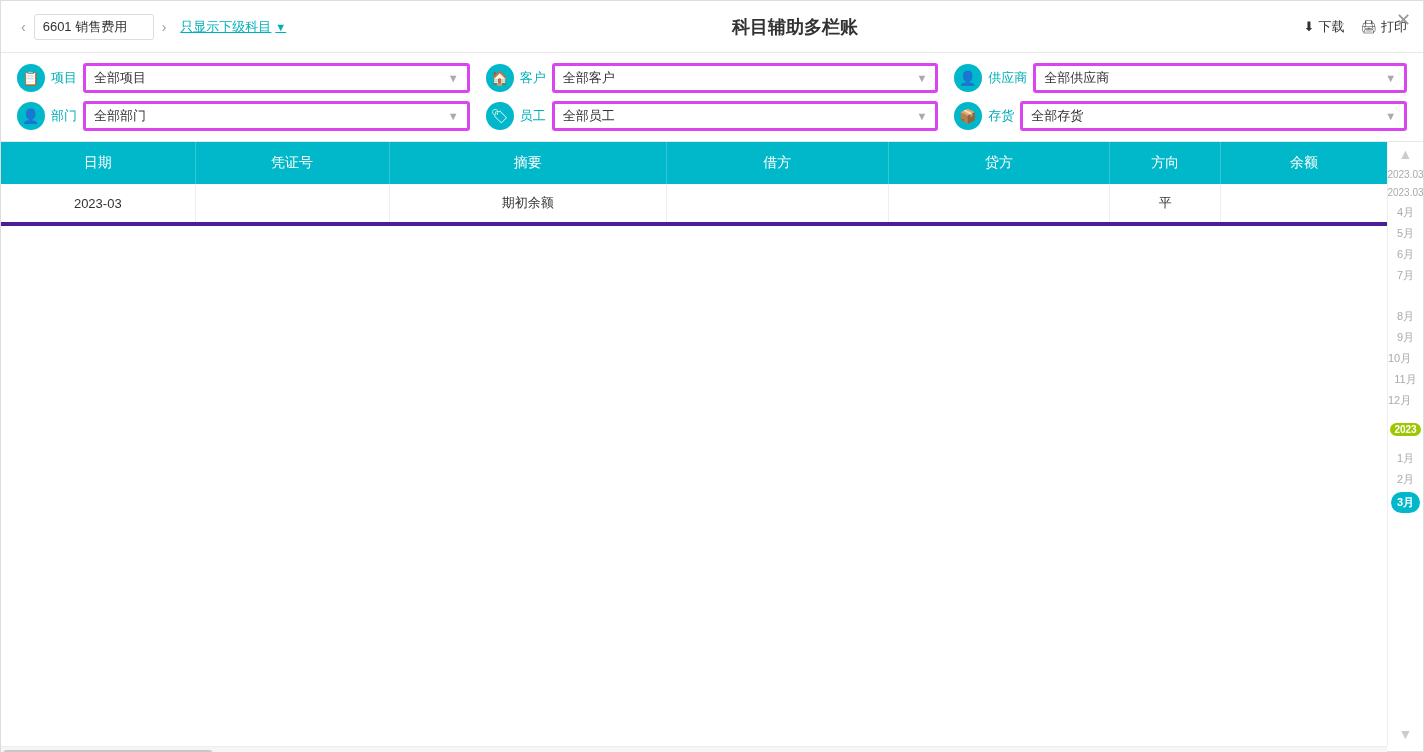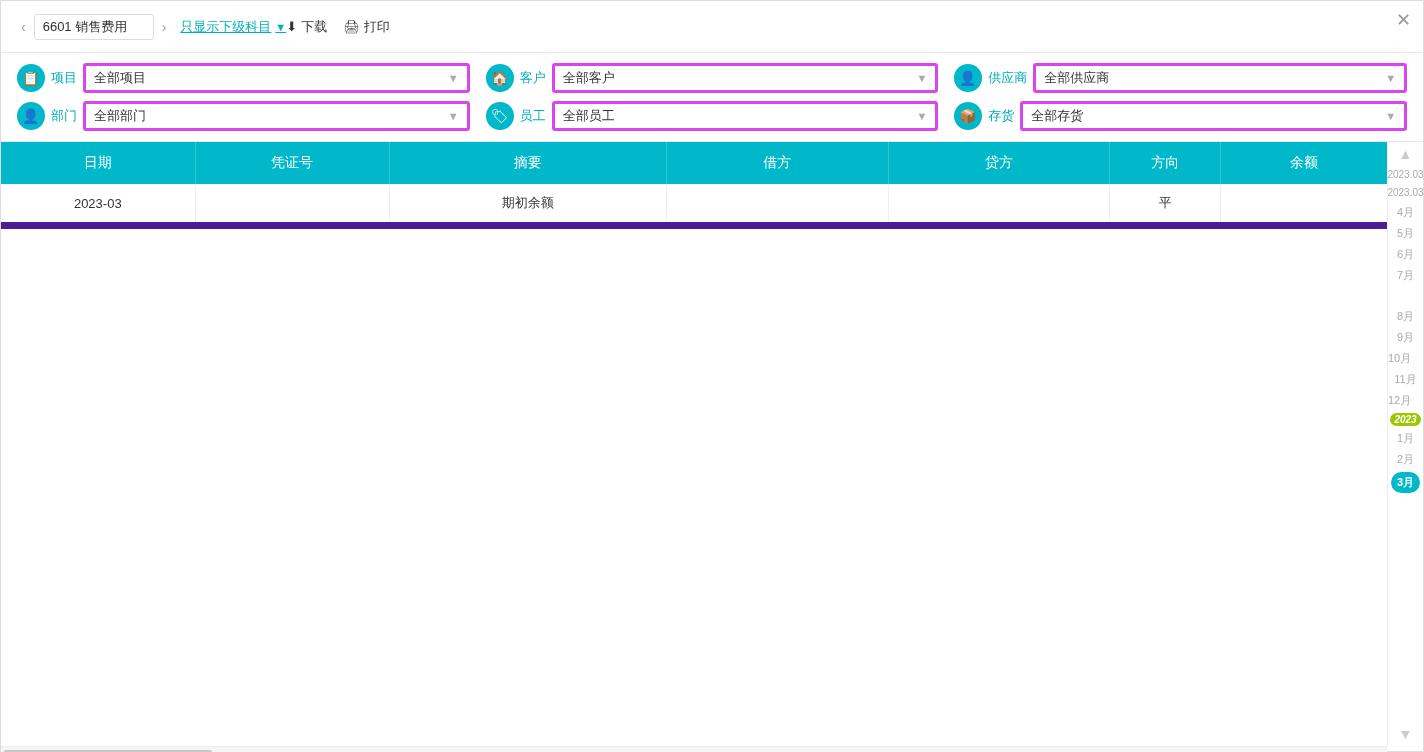--- a/index.html
+++ b/index.html
@@ -178,21 +178,21 @@
       padding: 12px 8px;
       text-align: center;
       font-weight: normal;
       font-size: 14px;
       border-right: 1px solid rgba(255,255,255,0.2);
     }
 
     thead th:last-child { border-right: none; }
 
     tbody tr {
-      border-bottom: 7px solid #4c1d95;
+      border-bottom: 4px solid #4c1d95;
     }
 
     tbody td {
       padding: 10px 8px;
       text-align: center;
       font-size: 13px;
       color: #333;
       border-right: 1px solid #eee;
     }
 
@@ -215,20 +215,21 @@
 
   <div class="toolbar">
     <span class="nav-prev">‹</span>
     <div class="account-code">6601 销售费用</div>
     <span class="nav-next">›</span>
     <div class="show-sub-filter">
       <span>只显示下级科目</span>
       <span class="arrow-down">▼</span>
     </div>
 
+    <div class="page-title">科目辅助多栏账</div>
 
     <div class="toolbar-actions">
       <div class="action-btn">
         <span>⬇</span>
         <span>下载</span>
       </div>
       <div class="action-btn">
         <span>🖨</span>
         <span>打印</span>
       </div>
@@ -330,21 +331,21 @@
       <div style="font-size:11px; color:#aaa; padding:3px 0; cursor:pointer; width:100%; text-align:center;">4月</div>
       <div style="font-size:11px; color:#aaa; padding:3px 0; cursor:pointer; width:100%; text-align:center;">5月</div>
       <div style="font-size:11px; color:#aaa; padding:3px 0; cursor:pointer; width:100%; text-align:center;">6月</div>
       <div style="font-size:11px; color:#aaa; padding:3px 0; cursor:pointer; width:100%; text-align:center;">7月</div>
       <div style="font-size:11px; color:#aaa; padding:3px 0; cursor:pointer; width:100%; text-align:center;margin-top:20px;">8月</div>
       <div style="font-size:11px; color:#aaa; padding:3px 0; cursor:pointer; width:100%; text-align:center;">9月</div>
       <div style="font-size:11px; color:#aaa; padding:3px 0; cursor:pointer; width:100%; text-align:left;">10月</div>
       <div style="font-size:11px; color:#aaa; padding:3px 0; cursor:pointer; width:100%; text-align:center;">11月</div>
       <div style="font-size:11px; color:#aaa; padding:3px 0; cursor:pointer; width:100%; text-align:left;">12月</div>
 
-      <div style="background:#9dc700; color:white; border-radius:10px; font-size:10px; font-weight:bold; padding:1px 4px; margin:2px 0; cursor:pointer;font-style:italic;">2023</div>
+      <div style="background:#9dc700; color:white; border-radius:10px; font-size:10px; font-weight:bold; padding:1px 4px; margin:12px 0; cursor:pointer;">2023</div>
 
       <div style="font-size:11px; color:#aaa; padding:3px 0; cursor:pointer; width:100%; text-align:center;">1月</div>
       <div style="font-size:11px; color:#aaa; padding:3px 0; cursor:pointer; width:100%; text-align:center;">2月</div>
 
       <div style="background:#00b8c9; color:white; border-radius:14px; font-size:11px; font-weight:bold; padding:3px 6px; margin:2px 0; cursor:pointer; white-space:nowrap;">3月</div>
 
       <div style="color:#ccc; cursor:pointer; padding:4px 0; font-size:14px; margin-top:auto;">▼</div>
     </div>
 
     <div style="position:absolute; bottom:0; left:0; right:36px; height:14px; background:#f5f5f5; border-top:1px solid #eee; display:flex; align-items:center; padding: 0 2px;">

